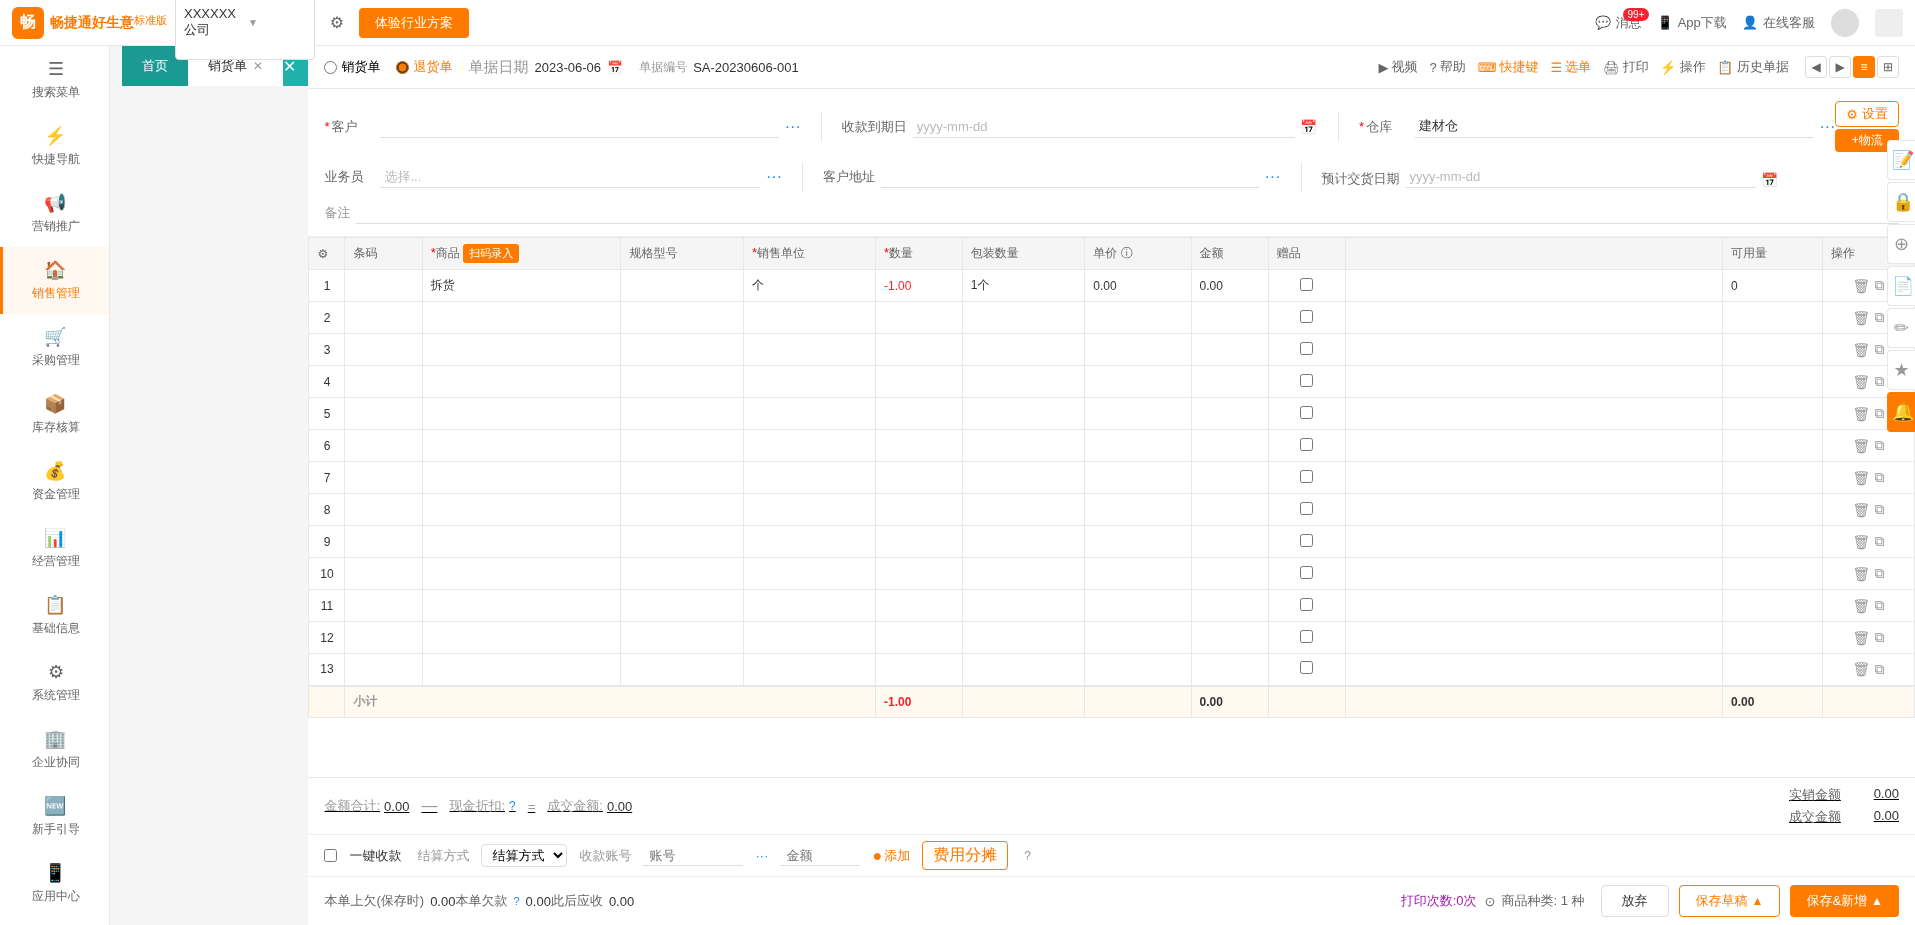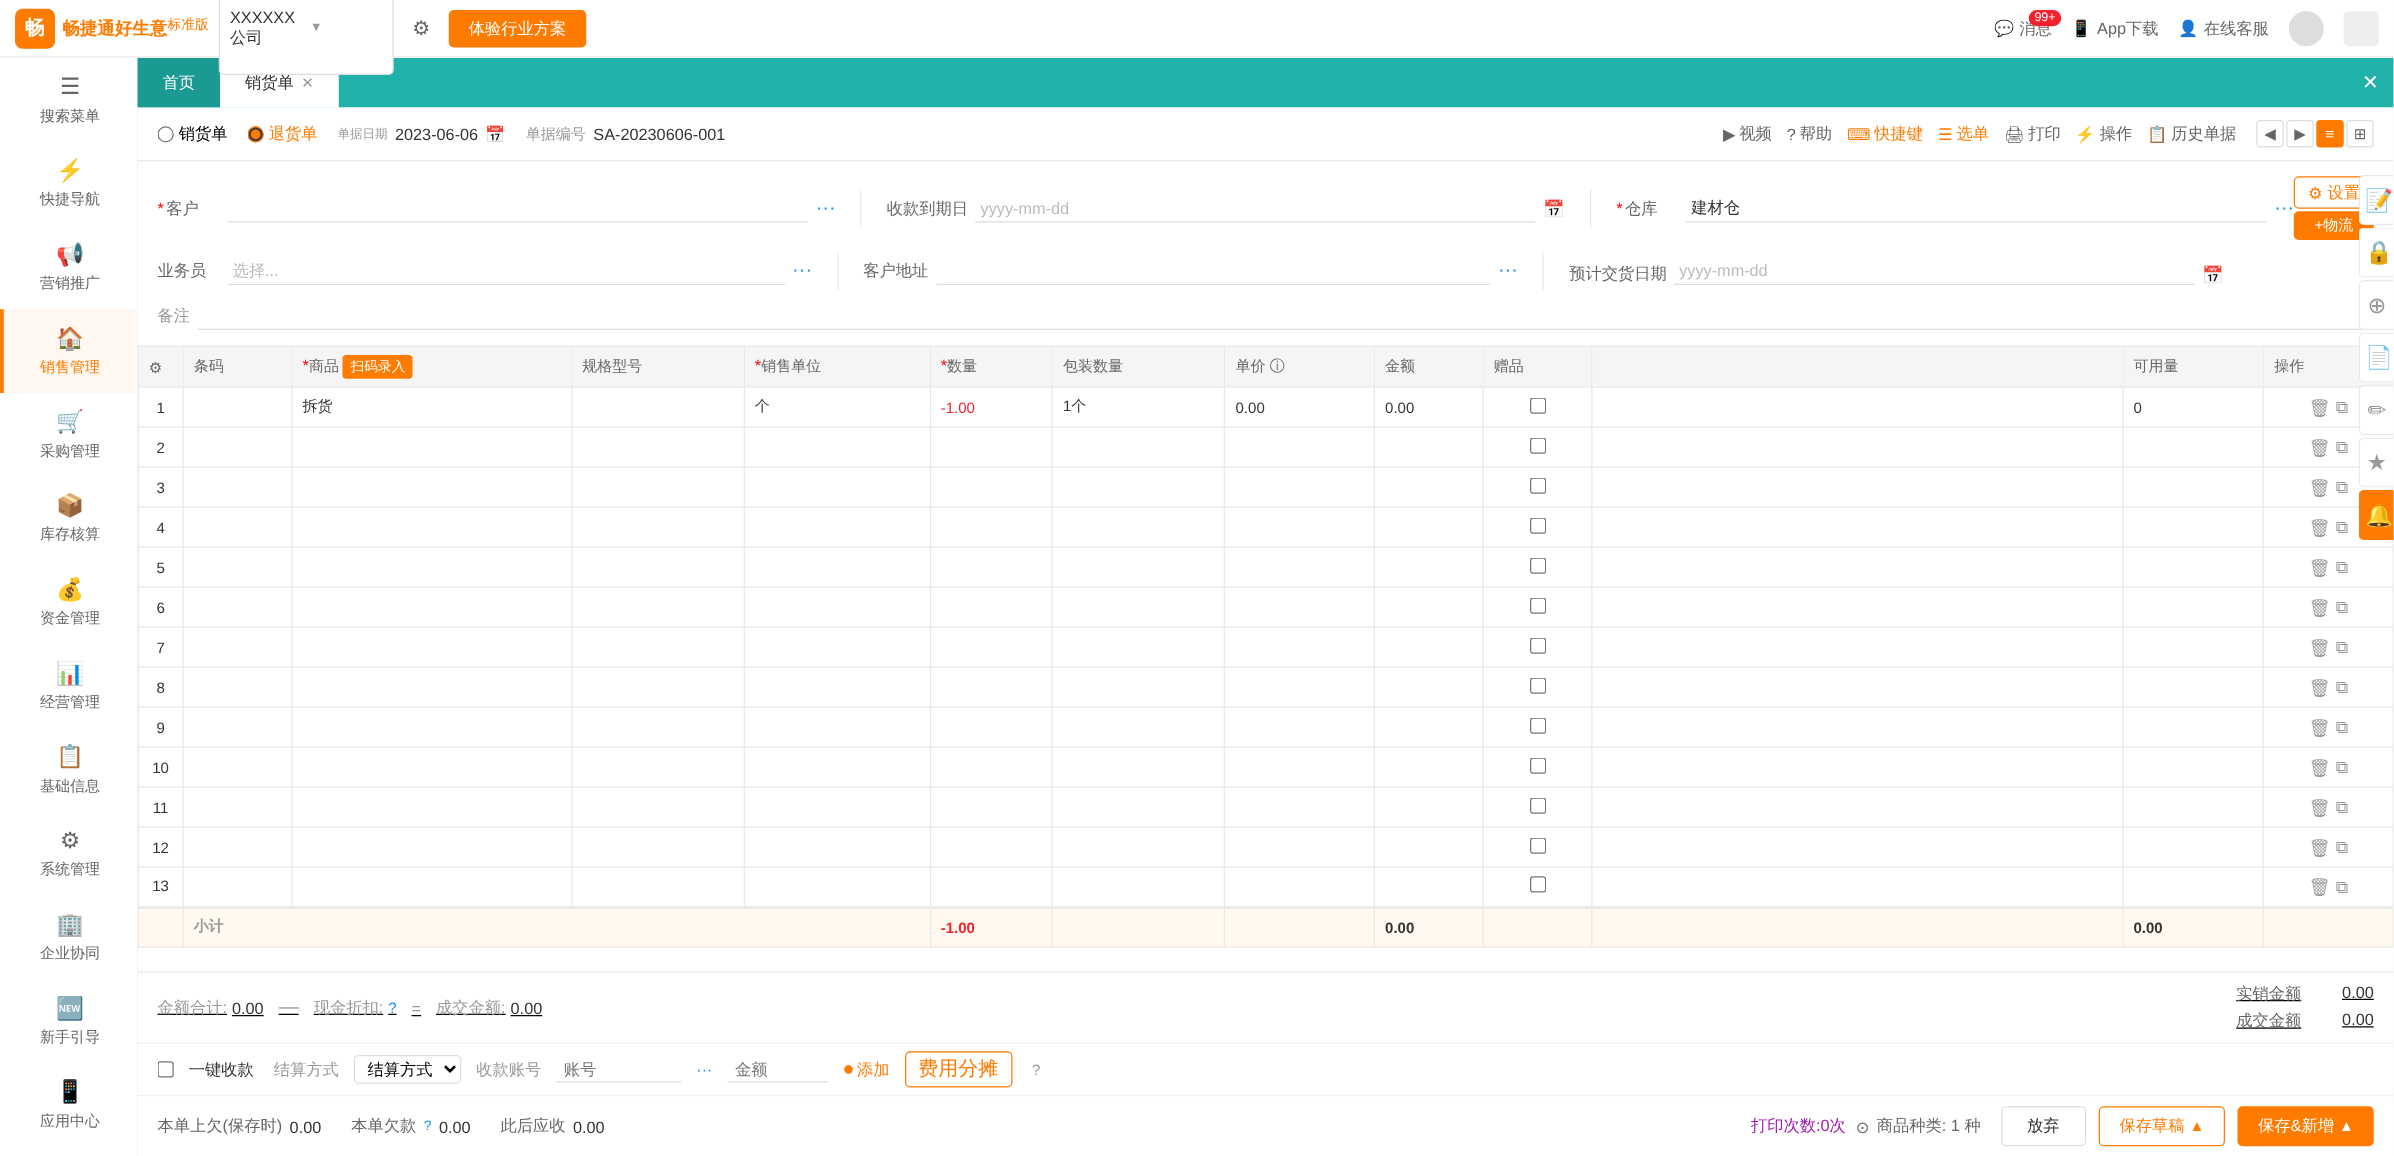--- a/index.html
+++ b/index.html
@@ -26,39 +26,39 @@
     .main-layout { display: flex; flex: 1; overflow: hidden; }
 
     
     .sidebar { width: 110px; background: #fff; border-right: 1px solid #e8e8e8; display: flex; flex-direction: column; overflow-y: auto; }
     .sidebar-item { display: flex; flex-direction: column; align-items: center; padding: 12px 6px; cursor: pointer; color: #666; gap: 4px; border-left: 3px solid transparent; transition: all 0.2s; }
     .sidebar-item.active { background: #fff7f0; color: #ff7b00; border-left-color: #ff7b00; }
     .sidebar-item .icon { font-size: 18px; }
     .sidebar-item .label { font-size: 12px; text-align: center; }
 
     
-    .content-area { flex: 1; display: flex; flex-direction: column; overflow: hidden; }
+    .content-area { flex: 1; display: flex; flex-direction: row; overflow: hidden; margin-left: 12px; }
 
     
     .tab-bar { background: #20b2aa; display: flex; align-items: center; height: 40px; padding: 0 0; }
     .tab-item { padding: 0 20px; height: 40px; display: flex; align-items: center; cursor: pointer; color: rgba(255,255,255,0.8); font-size: 13px; gap: 6px; }
     .tab-item.active { background: #fff; color: #333; border-radius: 4px 4px 0 0; }
     .tab-close { font-size: 12px; color: #999; cursor: pointer; }
     .tab-item.home { background: #1a9a93; color: white; }
 
     
     .form-area { background: #fff; padding: 0; flex: 1; display: flex; flex-direction: column; overflow: hidden; }
 
     
     .sub-header { display: flex; align-items: center; padding: 10px 16px; border-bottom: 1px solid #e8e8e8; gap: 16px; }
     .radio-group { display: flex; gap: 16px; }
     .radio-item { display: flex; align-items: center; gap: 4px; cursor: pointer; }
     .radio-item input[type="radio"] { accent-color: #ff7b00; }
     .date-field { display: flex; align-items: center; gap: 6px; color: #333; }
-    .date-field label { color: #999; font-size: 10px; }
+    .date-field label { color: #999; font-size: 15px; }
     .doc-no { display: flex; align-items: center; gap: 6px; }
     .doc-label { color: #999; font-size: 12px; }
     .doc-val { color: #333; }
     .sub-header-right { margin-left: auto; display: flex; align-items: center; gap: 12px; }
     .header-action { display: flex; align-items: center; gap: 3px; color: #666; cursor: pointer; font-size: 12px; }
     .header-action.orange { color: #ff7b00; }
     .layout-icon { width: 22px; height: 22px; border: 1px solid #ddd; border-radius: 3px; cursor: pointer; display: flex; align-items: center; justify-content: center; font-size: 12px; color: #666; }
     .layout-icon.active { background: #ff7b00; color: white; border-color: #ff7b00; }
 
     
@@ -96,21 +96,21 @@
     .summary-val { color: #333; }
     .summary-dash { color: #999; font-size: 16px; }
     .summary-eq { color: #999; }
     .footer-payment { padding: 6px 16px; display: flex; align-items: center; gap: 12px; border-bottom: 1px solid #f0f0f0; }
     .footer-payment input[type="checkbox"] { cursor: pointer; }
     .payment-label { color: #333; }
     .payment-field { border: none; border-bottom: 1px solid #ddd; padding: 2px 6px; width: 100px; outline: none; background: transparent; }
     .add-btn { background: none; border: none; color: #ff7b00; cursor: pointer; display: flex; align-items: center; gap: 2px; font-size: 13px; }
     .cost-btn { background: none; border: 1px solid #ff7b00; color: #ff7b00; border-radius: 4px; padding: 3px 10px; cursor: pointer; font-size: 16px; }
     .footer-bottom { padding: 8px 16px; display: flex; align-items: center; }
-    .footer-stats { display: flex; gap: 24px; flex: 1; }
+    .footer-stats { display: flex; flex: 1; }
     .stat-item { display: flex; align-items: center; gap: 6px; color: #333; font-size: 12px; }
     .stat-label { color: #666; }
     .stat-val { color: #333; }
     .print-info { display: flex; align-items: flex-start; gap: 6px; color: #a21caf; font-size: 12px; margin-left: auto; }
     .product-info { display: flex; align-items: center; gap: 6px; color: #666; font-size: 12px; }
     .footer-buttons { display: flex; gap: 10px; }
     .btn-discard { border: 1px solid #ddd; background: #fff; color: #333; border-radius: 4px; padding: 6px 20px; cursor: pointer; font-size: 13px; }
     .btn-save-draft { border: 1px solid #ff7b00; background: #fff; color: #ff7b00; border-radius: 4px; padding: 6px 16px; cursor: pointer; font-size: 13px; display: flex; align-items: center; gap: 4px; }
     .btn-save-new { background: #ff7b00; color: white; border: none; border-radius: 4px; padding: 6px 16px; cursor: pointer; font-size: 13px; display: flex; align-items: center; gap: 4px; }
     .btn-chevron { font-size: 12px; }

